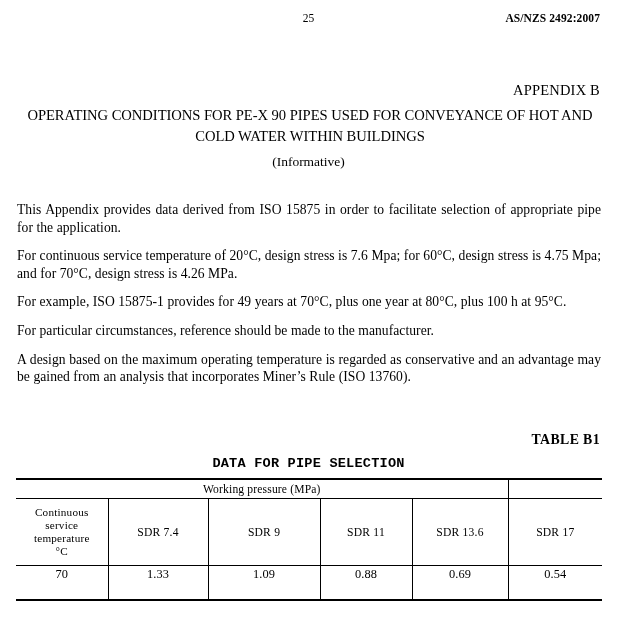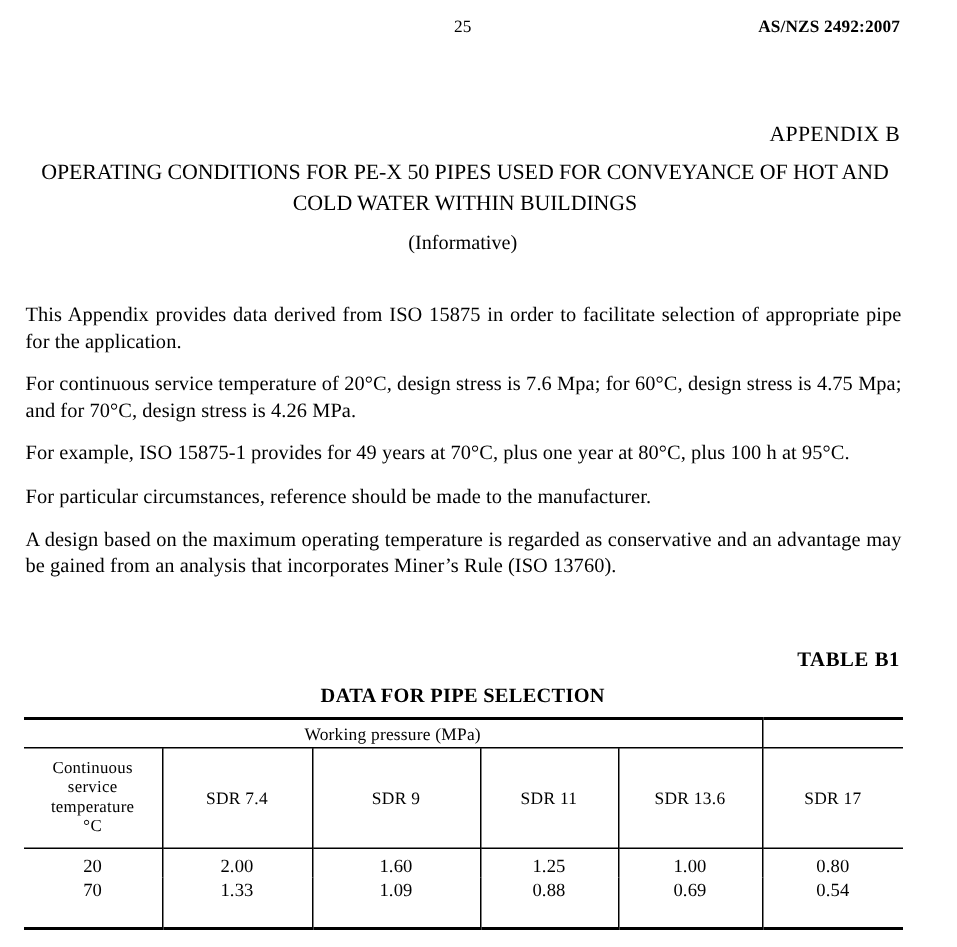--- a/index.html
+++ b/index.html
@@ -113,20 +113,21 @@
   .table-caption {
     position: absolute;
     top: 455px;
     left: 17px;
     right: 38px;
     text-align: center;
     font-size: 13.6px;
     line-height: 17px;
     font-weight: bold;
     letter-spacing: 0.2px;
+    font-family: Liberation Mono, monospace;
   }
 
   
   .data-table-wrap {
     position: absolute;
     top: 478px;
     left: 16px;
     width: 586px;
   }
   table.data-table {
@@ -206,21 +207,21 @@
 <body>
 
 <div class="page">
 
   <div class="running-header">
     <div class="page-number">25</div>
     <div class="std-ref">AS/NZS 2492:2007</div>
   </div>
 
   <div class="appendix-label">APPENDIX   B</div>
-  <div class="appendix-title">OPERATING CONDITIONS FOR PE-X 50 PIPES USED FOR CONVEYANCE OF HOT AND COLD WATER WITHIN BUILDINGS</div>
+  <div class="appendix-title">OPERATING CONDITIONS FOR PE-X 90 PIPES USED FOR CONVEYANCE OF HOT AND COLD WATER WITHIN BUILDINGS</div>
   <div class="informative">(Informative)</div>
 
   <div class="body-block">
     <p class="para">This Appendix provides data derived from ISO 15875 in order to facilitate selection of appropriate pipe for the application.</p>
     <p class="para">For continuous service temperature of 20°C, design stress is 7.6 Mpa; for 60°C, design stress is 4.75 Mpa; and for 70°C, design stress is 4.26 MPa.</p>
     <p class="para">For example, ISO 15875-1 provides for 49 years at 70°C, plus one year at 80°C, plus 100 h at 95°C.</p>
     <p class="para">For particular circumstances, reference should be made to the manufacturer.</p>
     <p class="para">A design based on the maximum operating temperature is regarded as conservative and an advantage may be gained from an analysis that incorporates Miner’s Rule (ISO 13760).</p>
   </div>
 
@@ -249,28 +250,20 @@
             <span>temperature</span><br>
             <span>°C</span>
           </td>
           <td>SDR 7.4</td>
           <td>SDR 9</td>
           <td>SDR 11</td>
           <td>SDR 13.6</td>
           <td>SDR 17</td>
         </tr>
 
-        <tr class="data-row first-data">
-          <td>20</td>
-          <td>2.00</td>
-          <td>1.60</td>
-          <td>1.25</td>
-          <td>1.00</td>
-          <td>0.80</td>
-        </tr>
         <tr class="data-row last-data">
           <td>70</td>
           <td>1.33</td>
           <td>1.09</td>
           <td>0.88</td>
           <td>0.69</td>
           <td>0.54</td>
         </tr>
       </tbody>
     </table>

